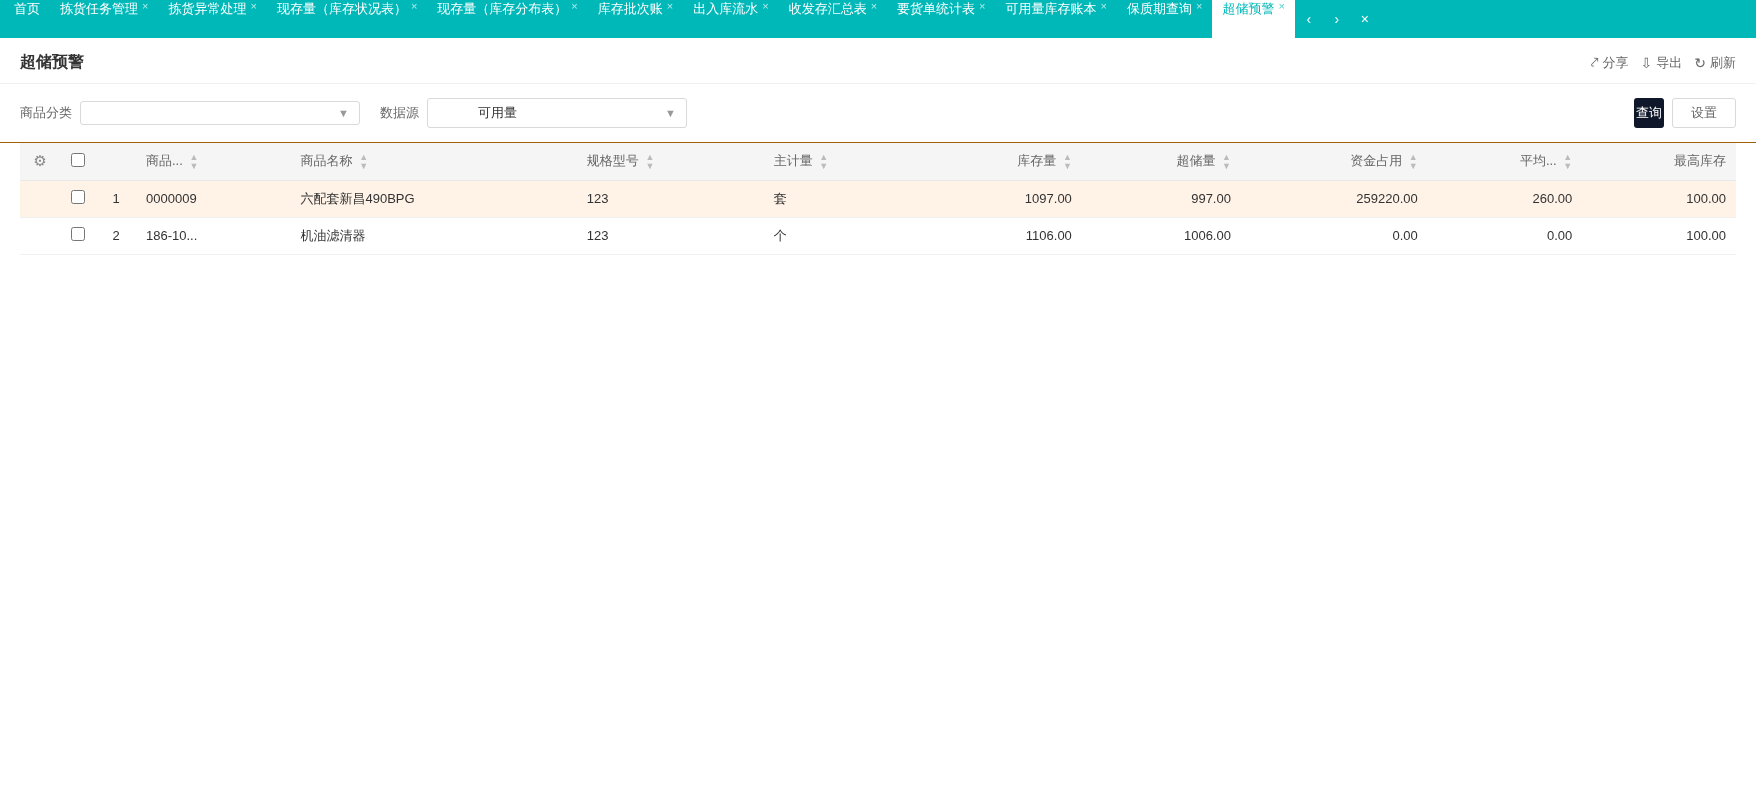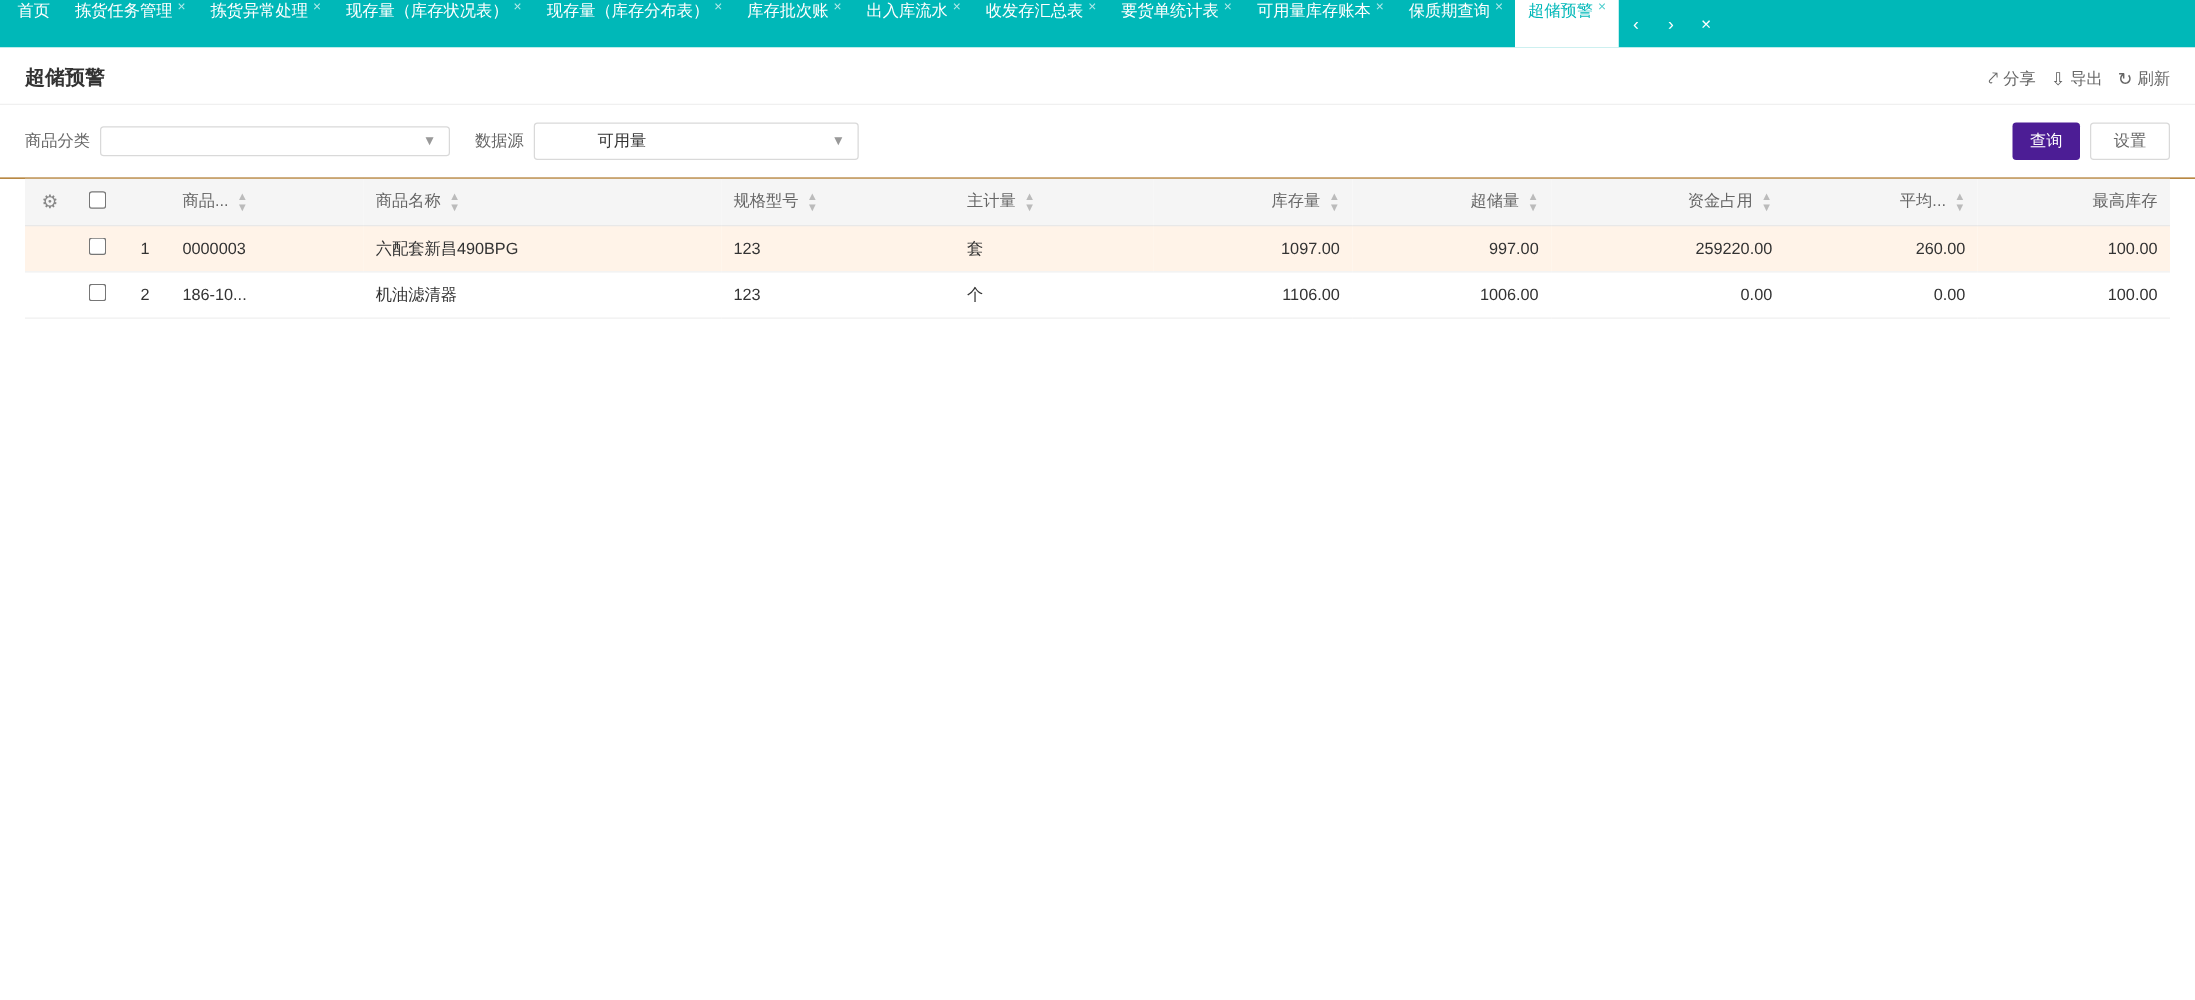--- a/index.html
+++ b/index.html
@@ -111,25 +111,25 @@
       justify-content: space-between;
     }
     .filter-select-text { color: #999; }
     .filter-chevron { color: #999; font-size: 11px; margin-left: 8px; }
     .filter-actions {
       margin-left: auto;
       display: flex;
       gap: 8px;
     }
     .btn-query {
-      background: #4c1d95;
+      background: #0f172a;
       color: #fff;
       border: none;
       border-radius: 3px;
-      padding: 6px 14px;
+      padding: 6px 2px;
       cursor: pointer;
       font-size: 13px;
     }
     .btn-setting {
       background: #fff;
       color: #666;
       border: 1px solid #d9d9d9;
       border-radius: 3px;
       padding: 5px 18px;
       cursor: pointer;
@@ -340,21 +340,21 @@
           </th>
         </tr>
       </thead>
       <tbody>
         <tr class="highlighted">
           <td class="col-gear"></td>
           <td class="col-checkbox">
             <input type="checkbox" style="">
           </td>
           <td class="col-index">1</td>
-          <td>0000003</td>
+          <td>0000009</td>
           <td>六配套新昌490BPG</td>
           <td>123</td>
           <td>套</td>
           <td class="col-num">1097.00</td>
           <td class="col-num">997.00</td>
           <td class="col-num">259220.00</td>
           <td class="col-num">260.00</td>
           <td class="col-num">100.00</td>
         </tr>
         <tr>

